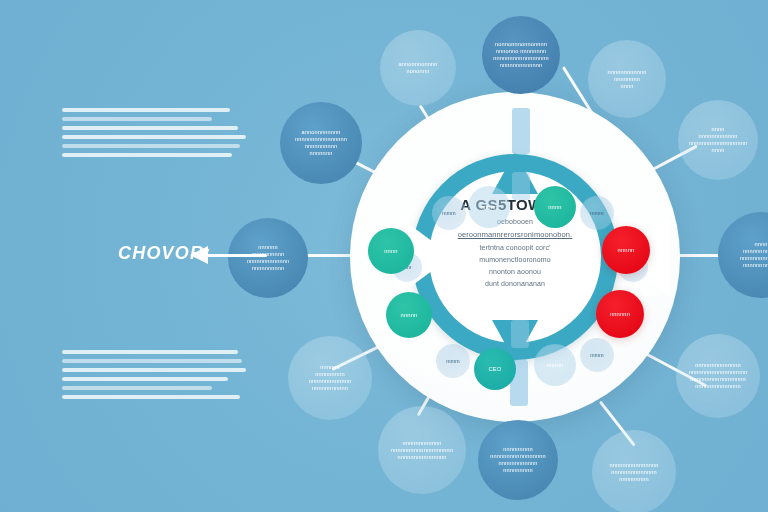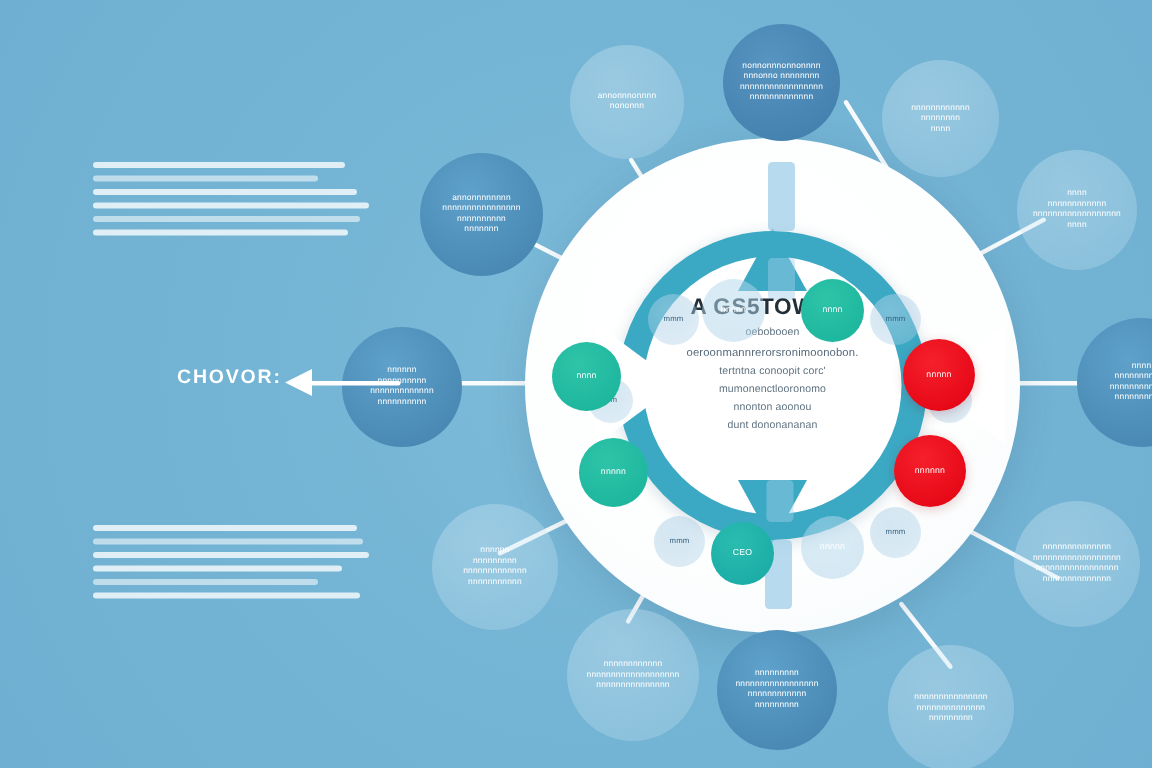--- a/index.html
+++ b/index.html
@@ -62,21 +62,21 @@
   }
   .center-title{
     font-size:15px;font-weight:700;letter-spacing:.4px;
     color:#22303a;white-space:nowrap;
     filter:blur(.25px);
   }
   .center-line{
     margin-top:5px;font-size:7px;color:#5f727f;letter-spacing:.1px;
     filter:blur(.35px);white-space:nowrap;overflow:hidden;
   }
-  .center-line.l2{font-size:7.5px;color:#56697a;}
+  .center-line.l2{font-size:7.5px;color:#56697a;text-decoration:underline;}
 
   
   .node{
     position:absolute;border-radius:50%;
     display:flex;flex-direction:column;align-items:center;justify-content:center;
     text-align:center;color:#ffffff;
     font-size:5.6px;line-height:7px;letter-spacing:.15px;
     padding:4px;box-sizing:border-box;
     filter:blur(.15px);
   }
@@ -113,22 +113,23 @@
     position:absolute;left:205px;top:254px;width:62px;height:3px;
     background:#ffffff;border-radius:2px;
   }
   .arrow-head{
     position:absolute;left:190px;top:246px;width:18px;height:18px;
     background:#ffffff;
     clip-path:polygon(100% 0,100% 100%,0 50%);
   }
   .arrow-label{
     position:absolute;left:118px;top:243px;
-    font-size:13px;font-weight:700;color:#ffffff;letter-spacing:1.2px;
+    font-size:18px;font-weight:700;color:#ffffff;letter-spacing:1.2px;
     filter:blur(.4px);
+    font-style:italic;
   }
 </style>
 </head>
 <body>
 
 <div id="stage">
 
   <div class="conn" style="left:520px;top:82px;width:3px;height:34px;"></div>
   <div class="conn" style="left:518px;top:400px;width:3px;height:34px;"></div>
   <div class="conn" style="left:262px;top:254px;width:128px;height:3px;"></div>

